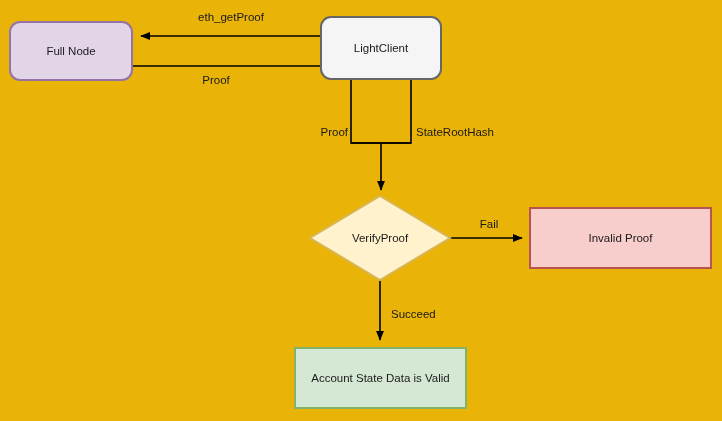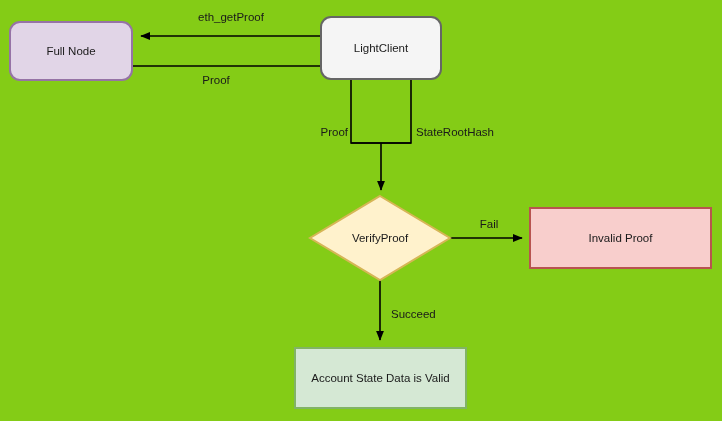--- a/index.html
+++ b/index.html
@@ -9,21 +9,21 @@
     background: #ffffff;
   }
   body {
     font-family: "Liberation Sans", sans-serif;
     -webkit-font-smoothing: antialiased;
   }
   #canvas {
     position: relative;
     width: 722px;
     height: 421px;
-    background: #84cc16;
+    background: #eab308;
     overflow: hidden;
   }
   #diagram-svg {
     position: absolute;
     left: 0;
     top: 0;
     width: 722px;
     height: 421px;
   }
   .node-shape {

